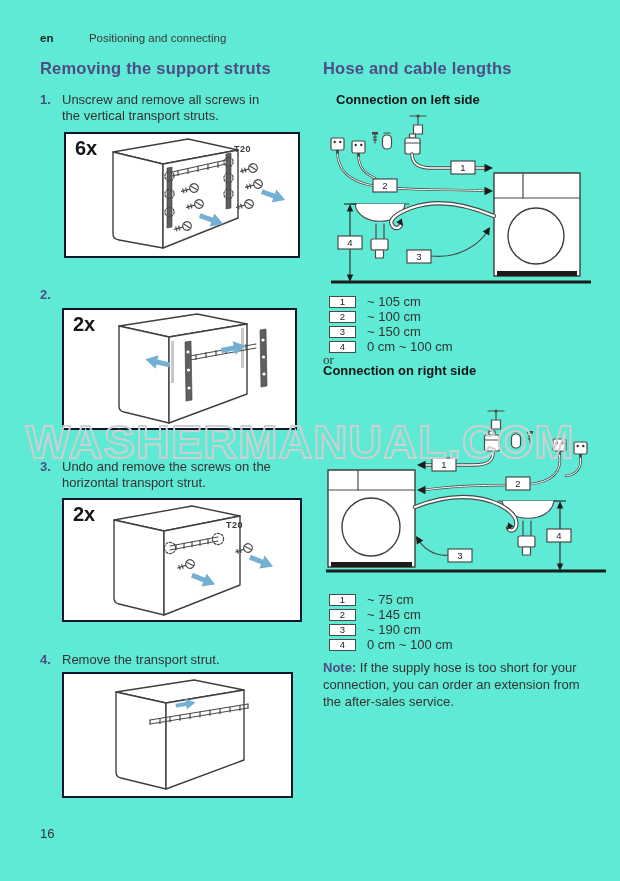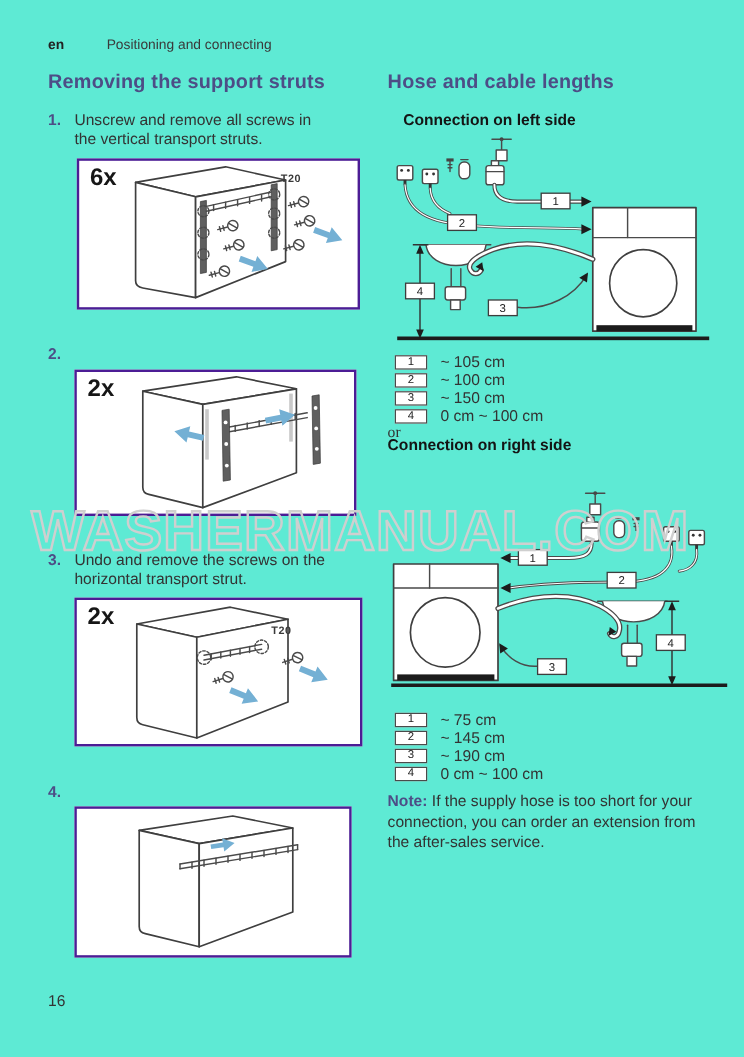--- a/index.html
+++ b/index.html
@@ -4,21 +4,21 @@
 <style>
   html,body{margin:0;padding:0;background:#fff;}
   .page{position:relative;width:620px;height:881px;background:#5eead4;overflow:hidden;
         font-family:"Liberation Sans",sans-serif;color:#2e2e2e;}
   .abs{position:absolute;}
   .hdr-lang{font-weight:bold;font-size:11.5px;color:#222;}
   .hdr-title{font-size:11.5px;color:#3a3a3a;}
   .sec-title{font-size:16.5px;font-weight:bold;color:var(--accent);letter-spacing:0.2px;}
   .step{display:flex;font-size:13px;line-height:1.26;color:#333;}
   .step .n{color:var(--accent);font-weight:bold;width:22px;flex:none;}
-  .figbox{border:2px solid #4c1d95;background:#fff;box-sizing:border-box;}
+  .figbox{border:2px solid #0f172a;background:#fff;box-sizing:border-box;}
   .badge{position:absolute;left:9px;top:3px;font-size:20px;font-weight:bold;color:#161616;}
   .tool{position:absolute;font-size:9px;font-weight:bold;color:#3a3a3a;letter-spacing:0.5px;}
   .sub{font-size:13px;font-weight:bold;color:#141414;}
   .legend-row{position:absolute;display:flex;align-items:center;font-size:13px;color:#333;}
   .lg-key{width:27px;height:12px;border:1.4px solid #4a4a4a;box-sizing:border-box;flex:none;
           display:flex;align-items:center;justify-content:center;
           font-size:9.5px;color:#222;margin-right:11px;background:#fff;}
   .or{font-size:13px;color:#333;}
   .note{font-size:13px;line-height:1.32;color:#333;}
   .note .nl{color:var(--accent);font-weight:bold;}
@@ -216,20 +216,21 @@
       </g>
       <g>
         <use href="#barw" transform="translate(140,80) rotate(22)"></use>
         <use href="#barw" transform="translate(198,62) rotate(22)"></use>
       </g>
     </svg>
   </div>
 
   <div class="abs step" style="left:40px;top:652px;width:250px;">
     <span class="n">4.</span>
+    <span>Remove the transport strut.</span>
   </div>
 
   <div class="abs figbox" style="left:62px;top:672px;width:231px;height:126px;">
     <span class="badge"></span>
     <svg width="227" height="122" viewBox="0 0 227 122">
       <g>
         <polygon points="52,18 130,6 180,16 102,29" class="mach"></polygon>
         <path d="M52,18 L52,98 Q52,103 57,104 L102,115 L102,29 Z" class="mach"></path>
         <polygon points="102,29 180,16 180,86 102,115" class="mach"></polygon>
       </g>

